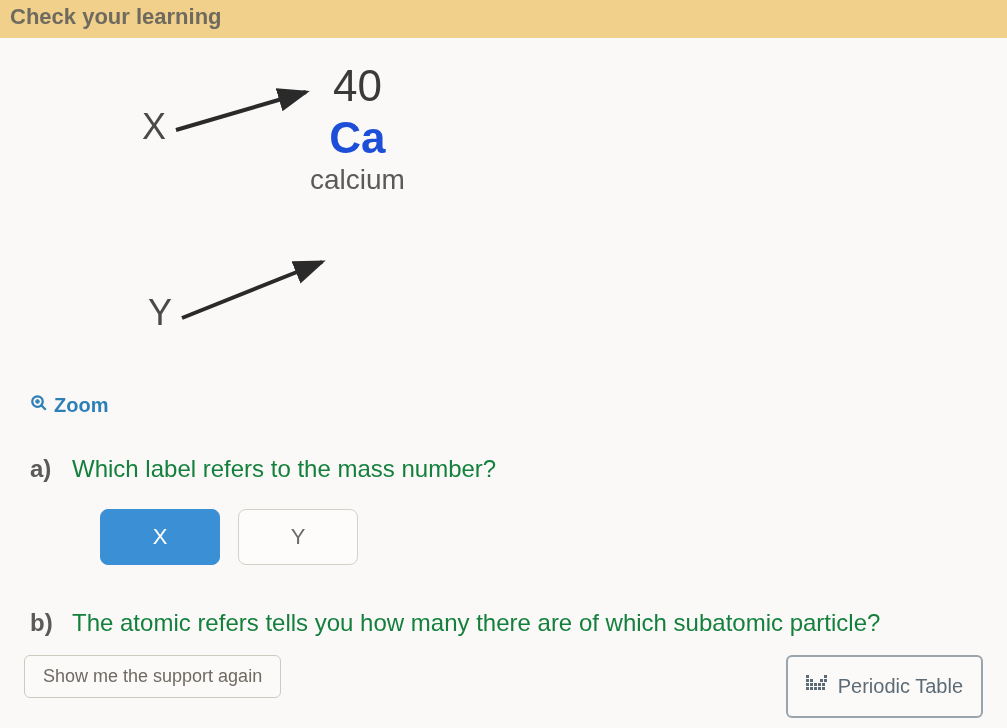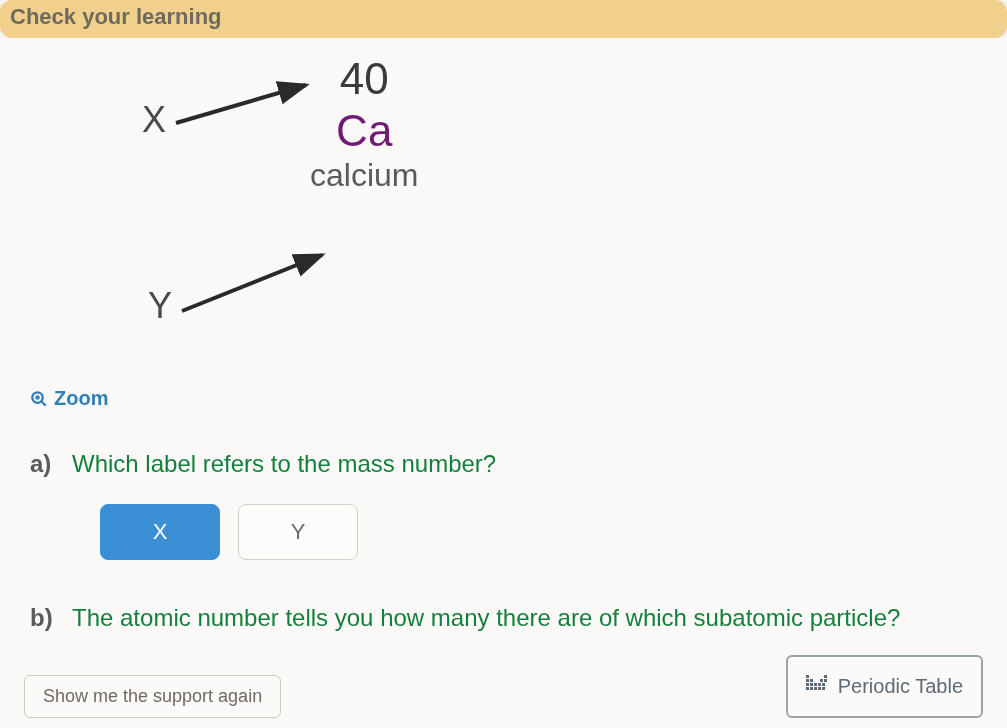--- a/index.html
+++ b/index.html
@@ -3,45 +3,44 @@
 <meta charset="utf-8">
 <style>
   * { box-sizing: border-box; margin: 0; padding: 0; }
   html, body { width: 1007px; height: 728px; font-family: -apple-system, BlinkMacSystemFont, "Segoe UI", Arial, sans-serif; background: #f5f3f0; overflow: hidden; }
   .header-bar {
     background: #f0d08a;
     padding: 4px 10px 8px 10px;
     color: #6f6a5f;
     font-size: 22px;
     font-weight: 600;
-    border-radius: 12px;
   }
   .main-area {
     background: #faf9f7;
     padding: 10px 30px 0 30px;
     position: relative;
     height: calc(100% - 38px);
   }
   .diagram-area {
     position: relative;
     width: 420px;
     height: 300px;
     margin-left: 40px;
-    margin-top: 9px;
+    margin-top: 16px;
   }
   .element-box {
     position: absolute;
     left: 240px;
     top: 0;
     text-align: center;
     color: #4a4a4a;
   }
   .mass-number { font-size: 44px; font-weight: 500; color: #3a3a3a; line-height: 1; }
-  .symbol { font-size: 44px; font-weight: 400; color: #701a75; line-height: 1.1; margin-top: 6px; }
-  .element-name { font-size: 32px; color: #5a5a5a; margin-top: 2px; }
+  .symbol { font-size: 44px; font-weight: 700; color: #1d4ed8; line-height: 1.1; margin-top: 6px; }
+  .element-name { font-size: 28px; color: #5a5a5a; margin-top: 2px; }
   .atomic-number { font-size: 40px; font-weight: 500; color: #3a3a3a; margin-top: 2px; line-height: 1; }
   .label-x {
     position: absolute;
     left: 72px;
     top: 42px;
     font-size: 36px;
     color: #4a4a4a;
     font-weight: 500;
   }
   .label-y {
@@ -53,21 +52,21 @@
     font-weight: 500;
   }
   .arrow-svg { position: absolute; }
   .zoom-link {
     margin-top: 30px;
     color: #2d7fb8;
     font-size: 20px;
     font-weight: 600;
     cursor: pointer;
     display: inline-flex;
-    align-items: center;
+    align-items: flex-start;
     gap: 6px;
   }
   .zoom-link svg { width: 18px; height: 18px; }
   .question-block { margin-top: 38px; }
   .question-row { display: flex; gap: 14px; align-items: baseline; font-size: 24px; color: #5c5c5c; }
   .question-label { font-weight: 600; color: #5a5a5a; min-width: 28px; }
   .question-text { color: #15803d; }
   .answer-options { display: flex; gap: 18px; margin-top: 26px; margin-left: 70px; }
   .option-btn {
     width: 120px;
@@ -88,21 +87,21 @@
     border-color: #3b8fd4;
   }
   .question-b { margin-top: 44px; }
   .footer-row {
     position: absolute;
     bottom: 10px;
     left: 24px;
     right: 24px;
     display: flex;
     justify-content: space-between;
-    align-items: flex-end;
+    align-items: flex-start;
   }
   .support-btn {
     border: 1px solid #cfcac1;
     background: #fbfaf8;
     color: #6f6a63;
     font-size: 18px;
     padding: 10px 18px;
     border-radius: 6px;
     cursor: pointer;
     font-weight: 500;
@@ -180,21 +179,21 @@
       </div>
       <div class="option-btn">
         <span>Y</span>
       </div>
     </div>
   </div>
 
   <div class="question-block question-b">
     <div class="question-row">
       <span class="question-label">b)</span>
-      <span class="question-text">The atomic number tells you how many there are of which subatomic particle?</span>
+      <span class="question-text">The atomic refers tells you how many there are of which subatomic particle?</span>
     </div>
   </div>
 
   <div class="footer-row">
     <button class="support-btn">
       <span>Show me the support again</span>
     </button>
     <button class="periodic-btn">
       <span class="pt-icon">
         <svg width="22" height="18" viewBox="0 0 22 18">

